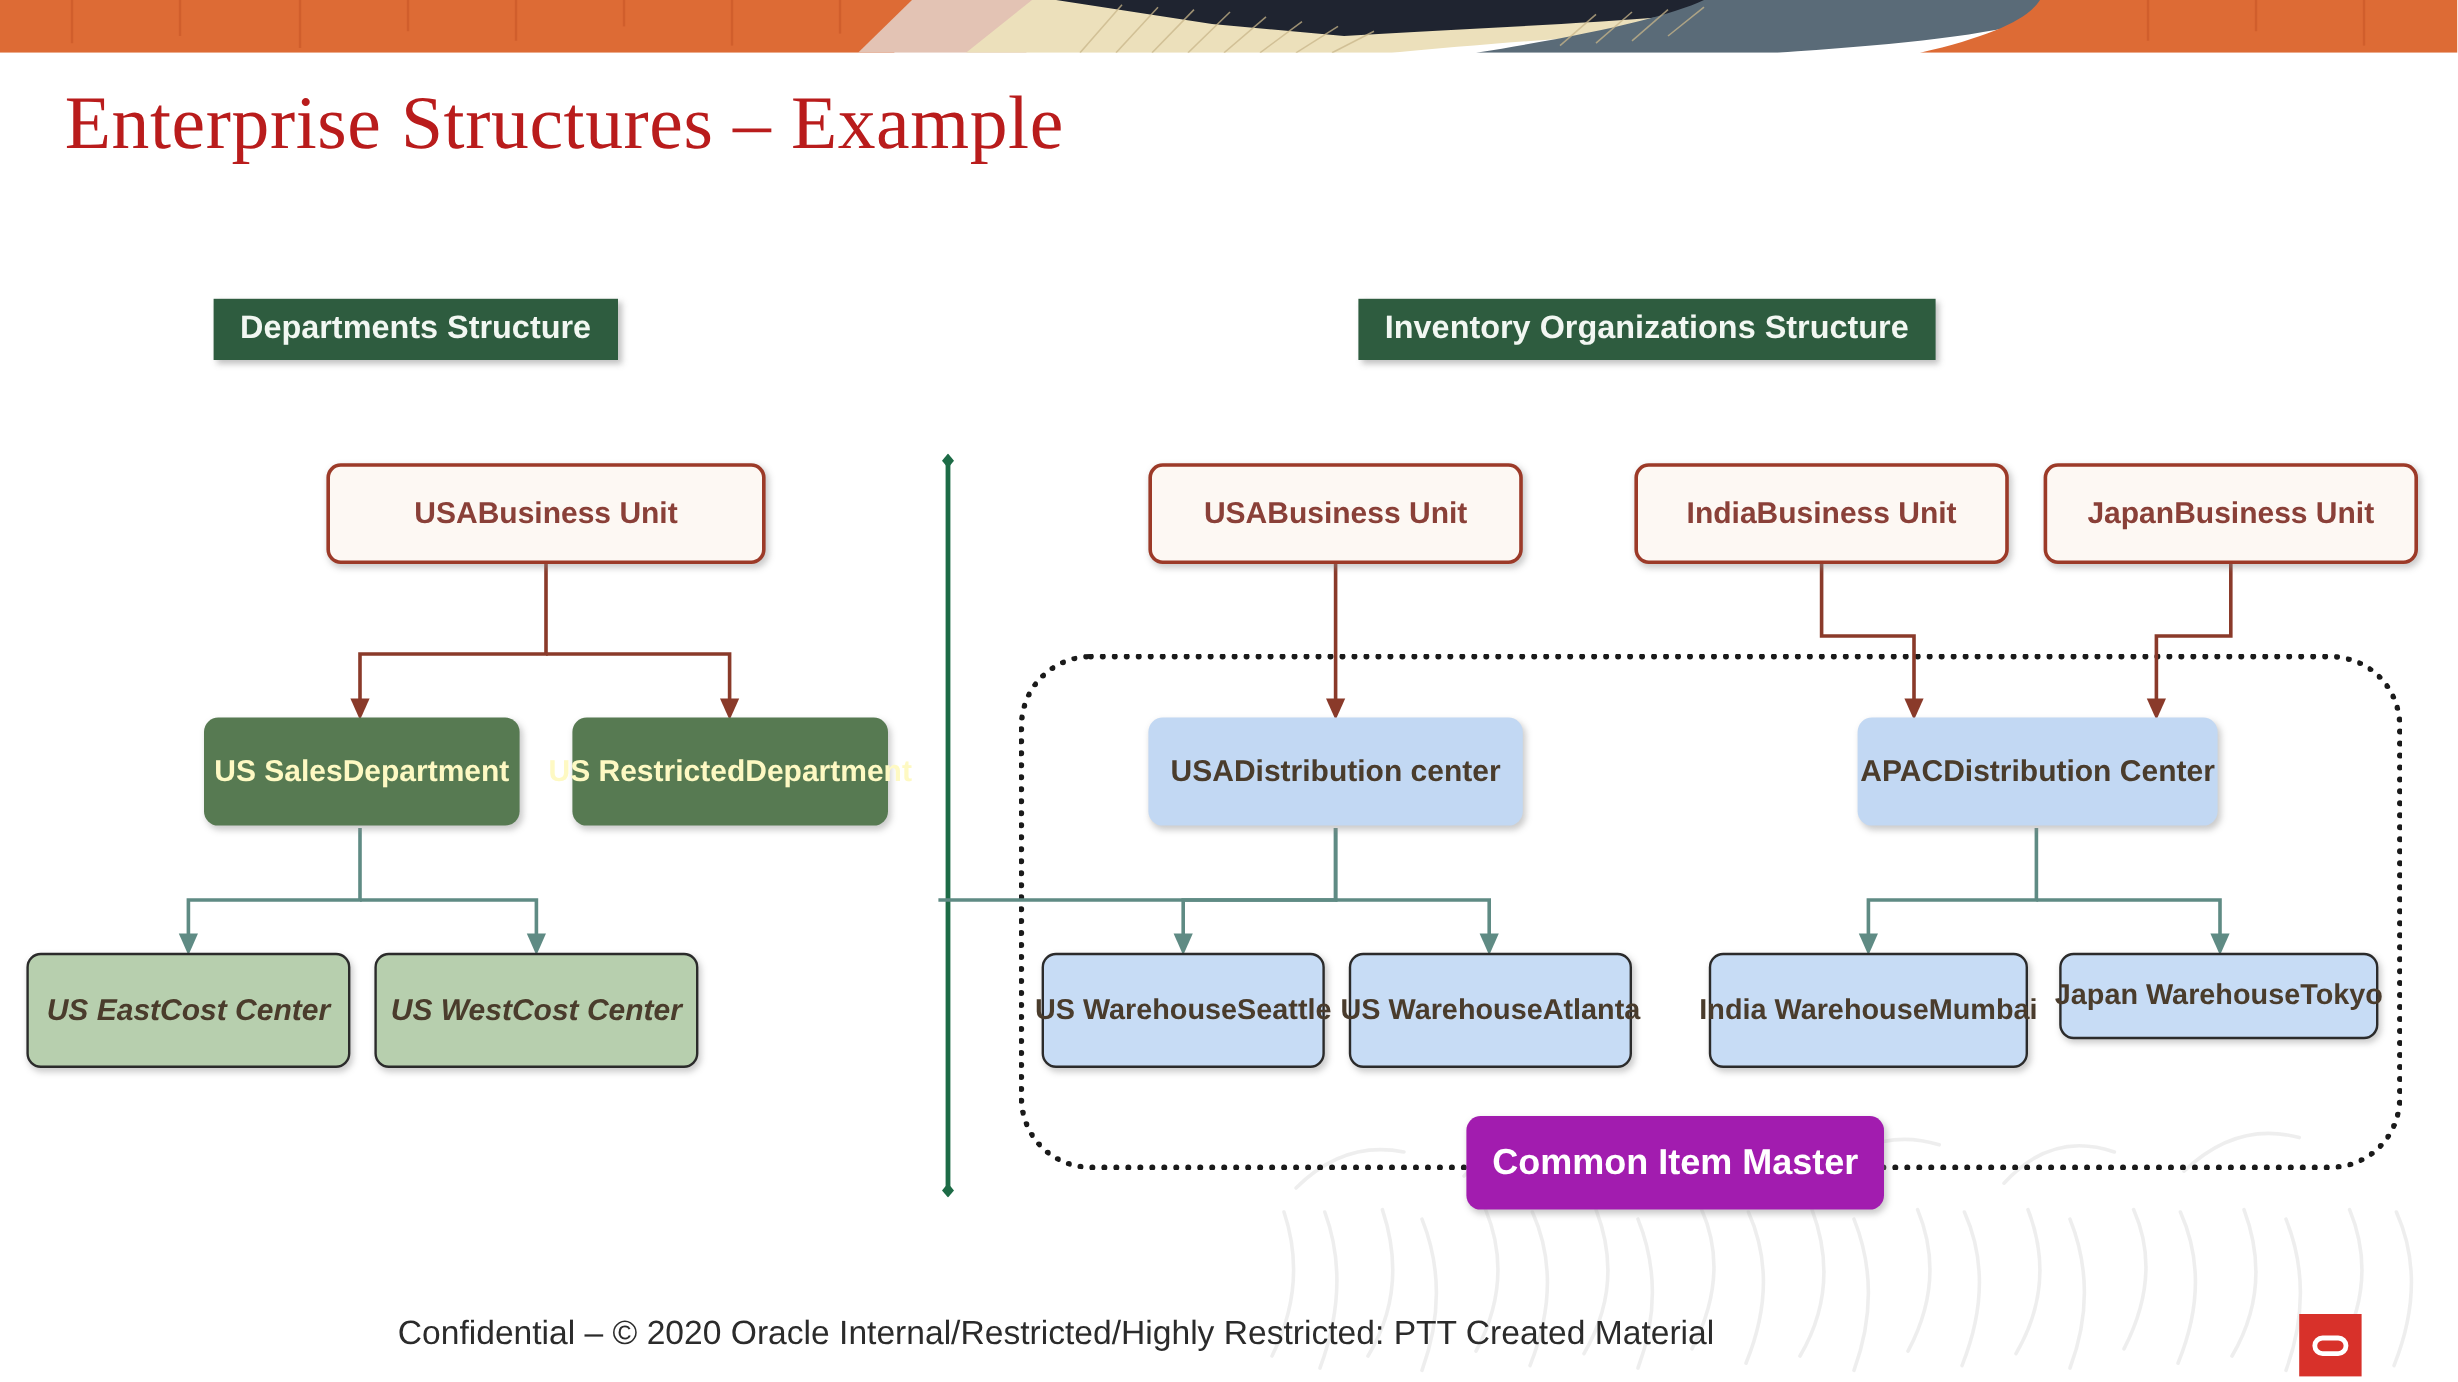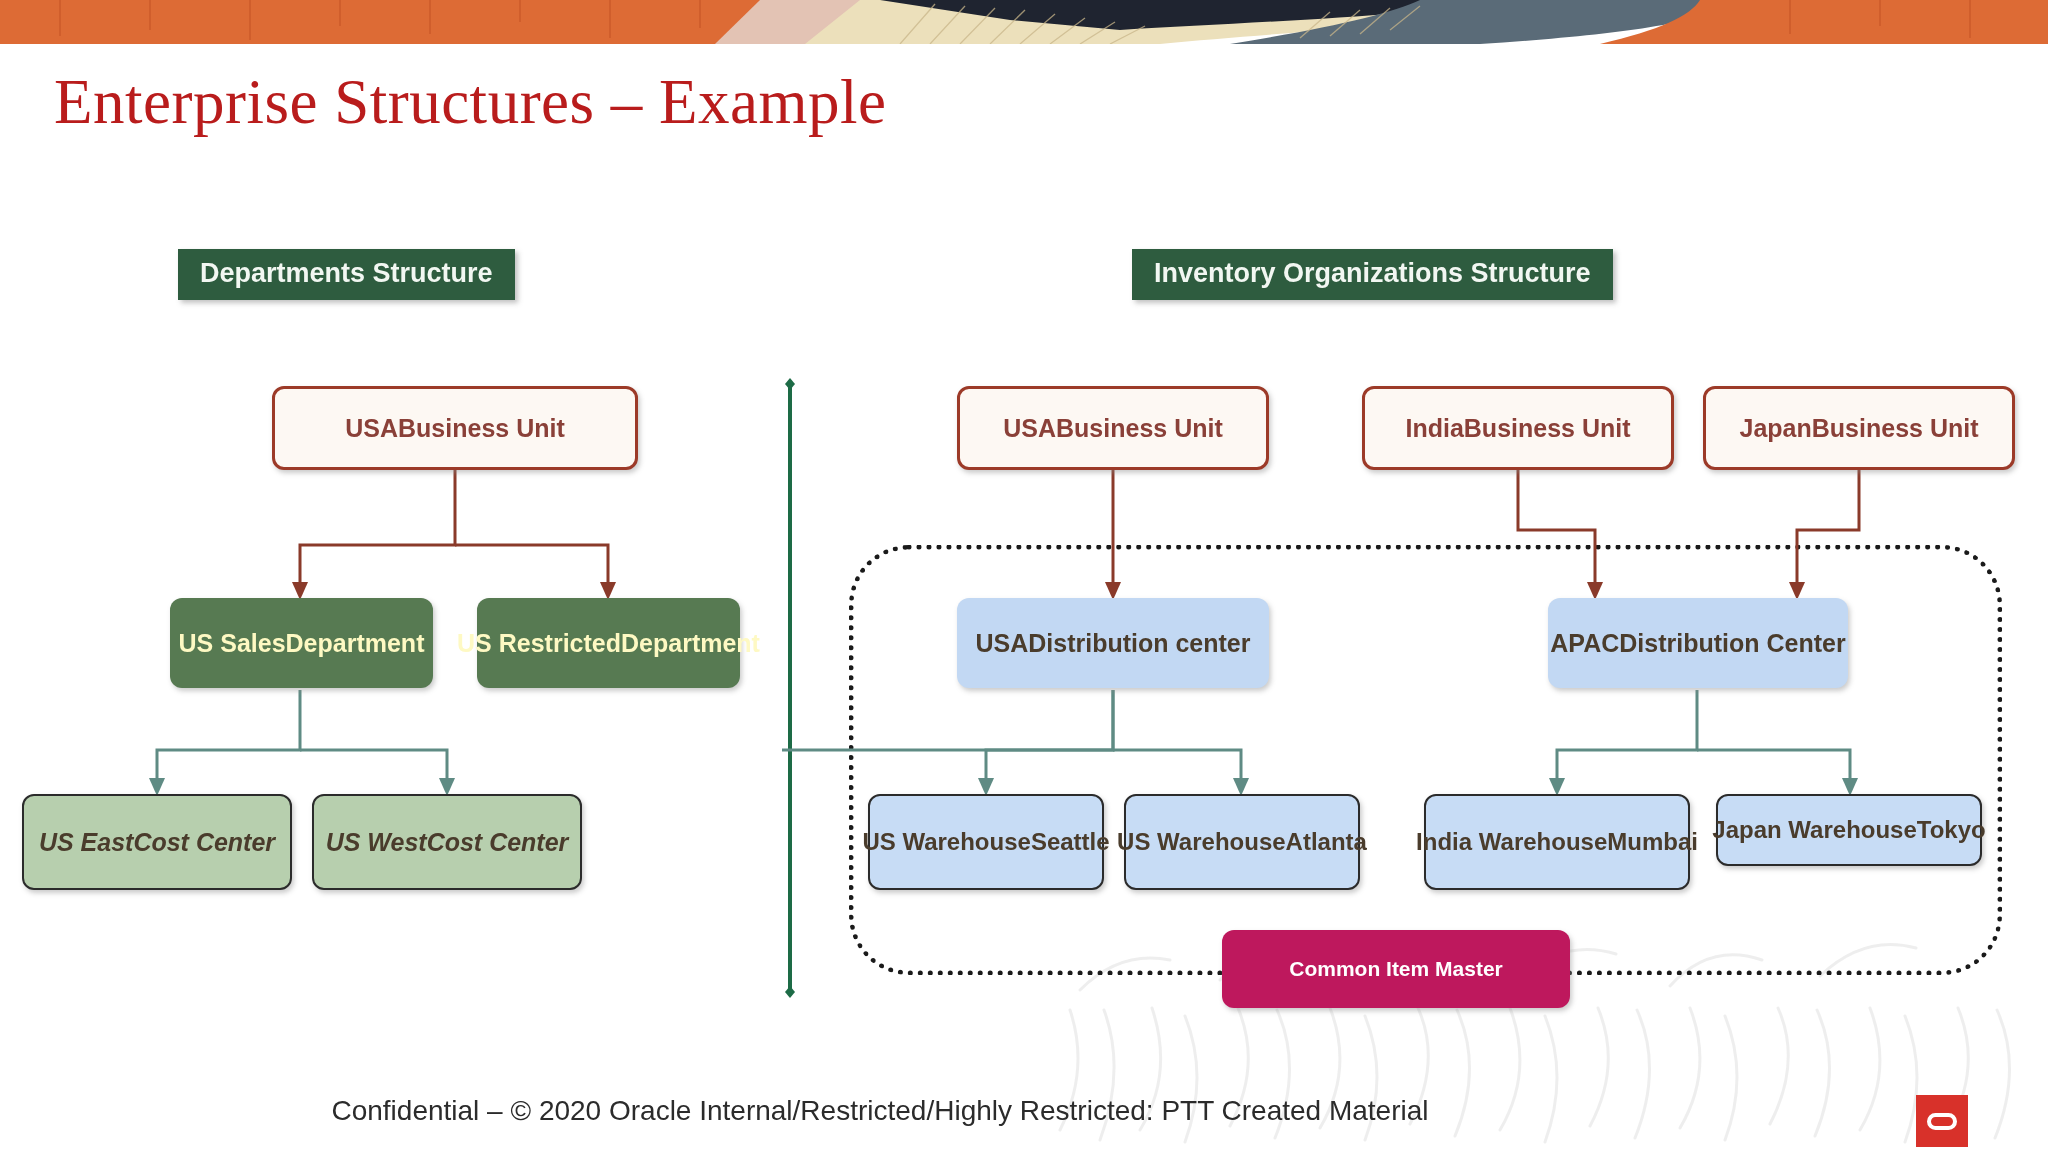--- a/index.html
+++ b/index.html
@@ -126,24 +126,24 @@
   }
   
   .node.wh {
     background: #c7dcf5;
     border: 2.5px solid #2b2b2b;
     color: #4a3c2c;
     font-size: 24px;
   }
   
   .node.cim {
-    background: #be185d;
+    background: #a21caf;
     border: none;
     color: #ffffff;
-    font-size: 21px;
+    font-size: 30px;
   }
 
   
   .conn { position: absolute; left: 0; top: 0; pointer-events: none; }
 
   
   #footer-text {
     position: absolute;
     left: 0; top: 1095px;
     width: 1760px;

